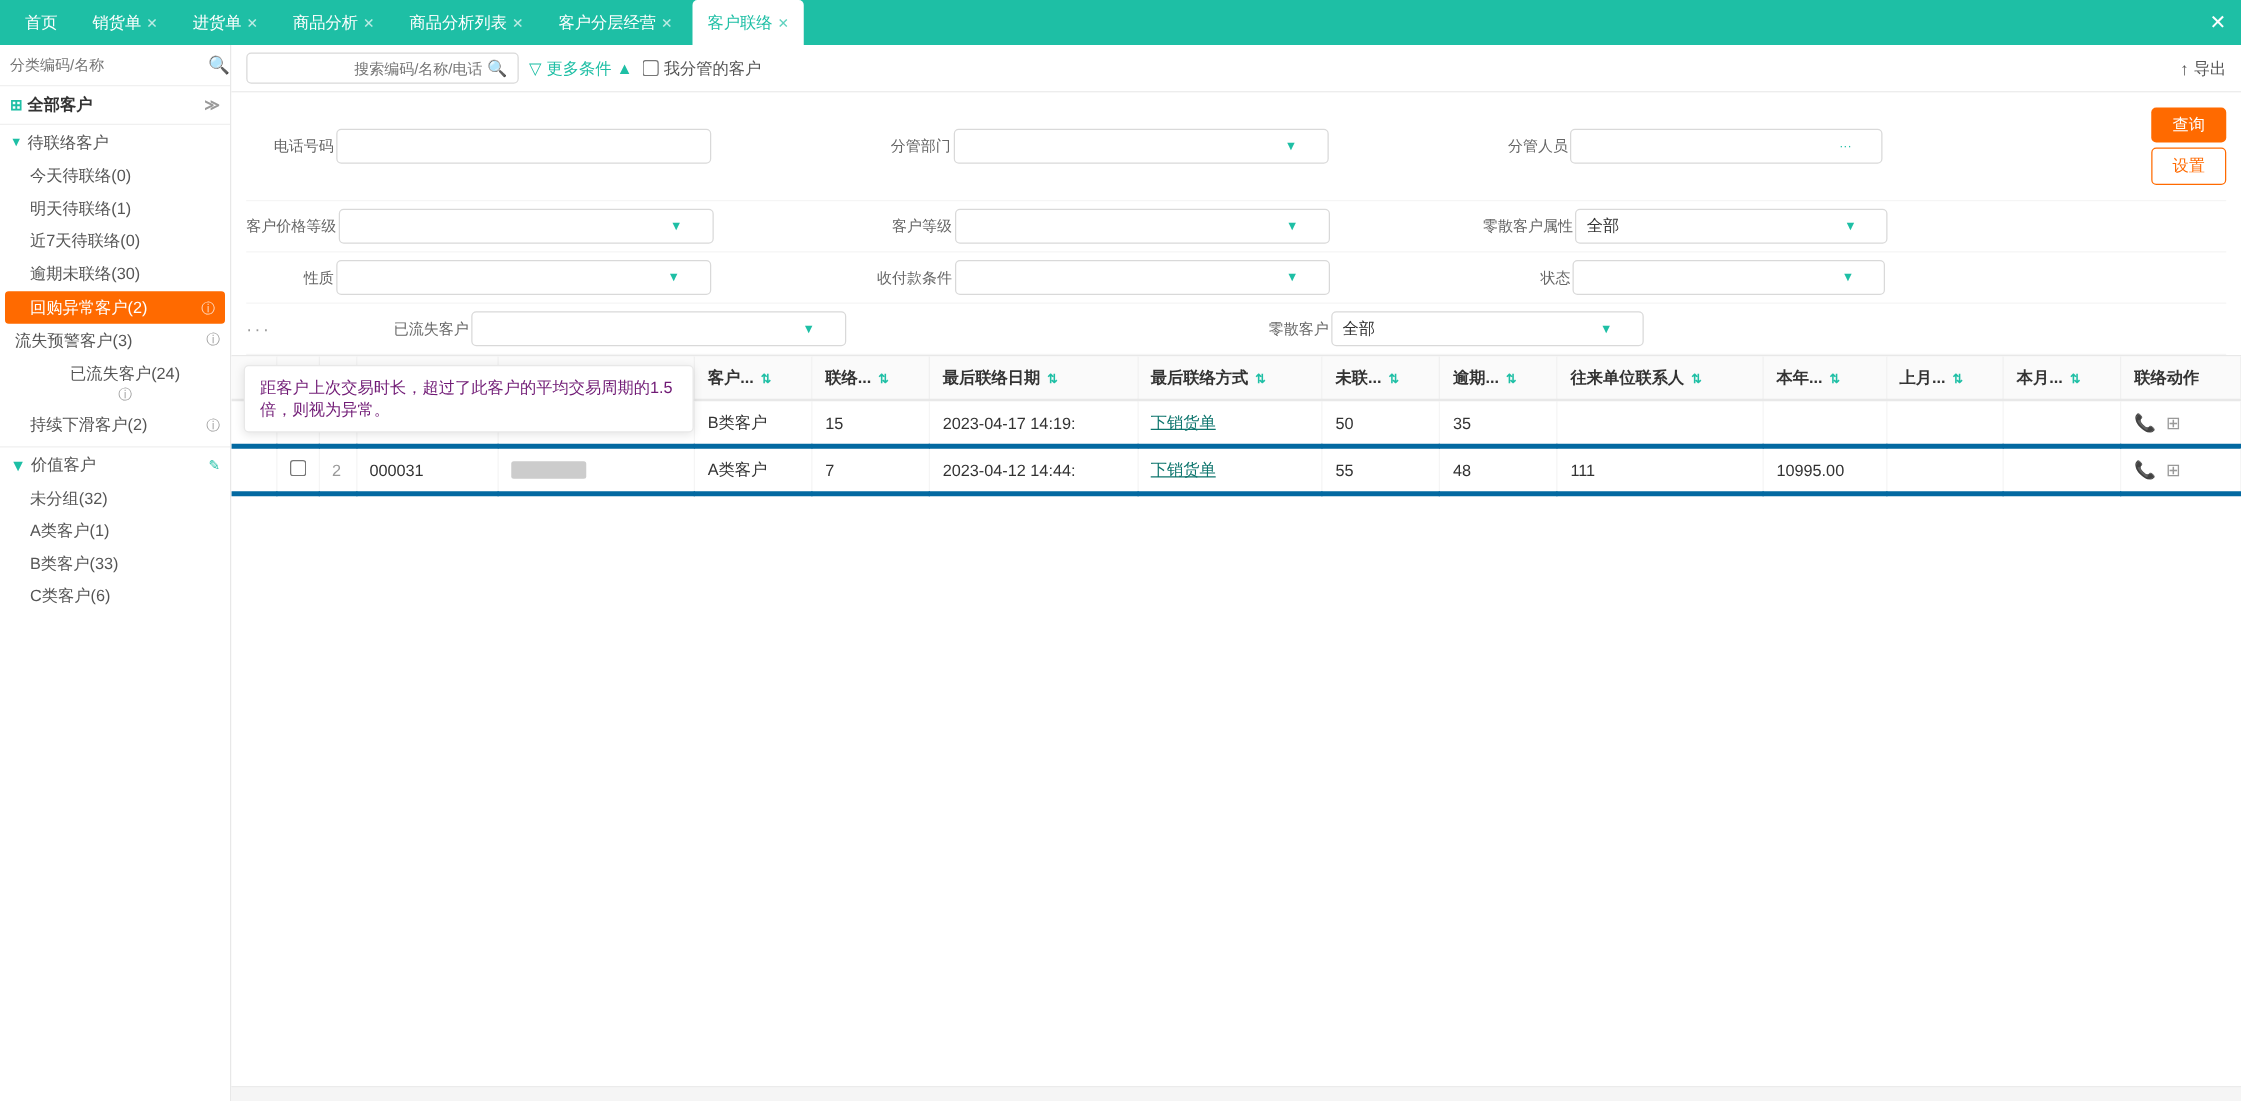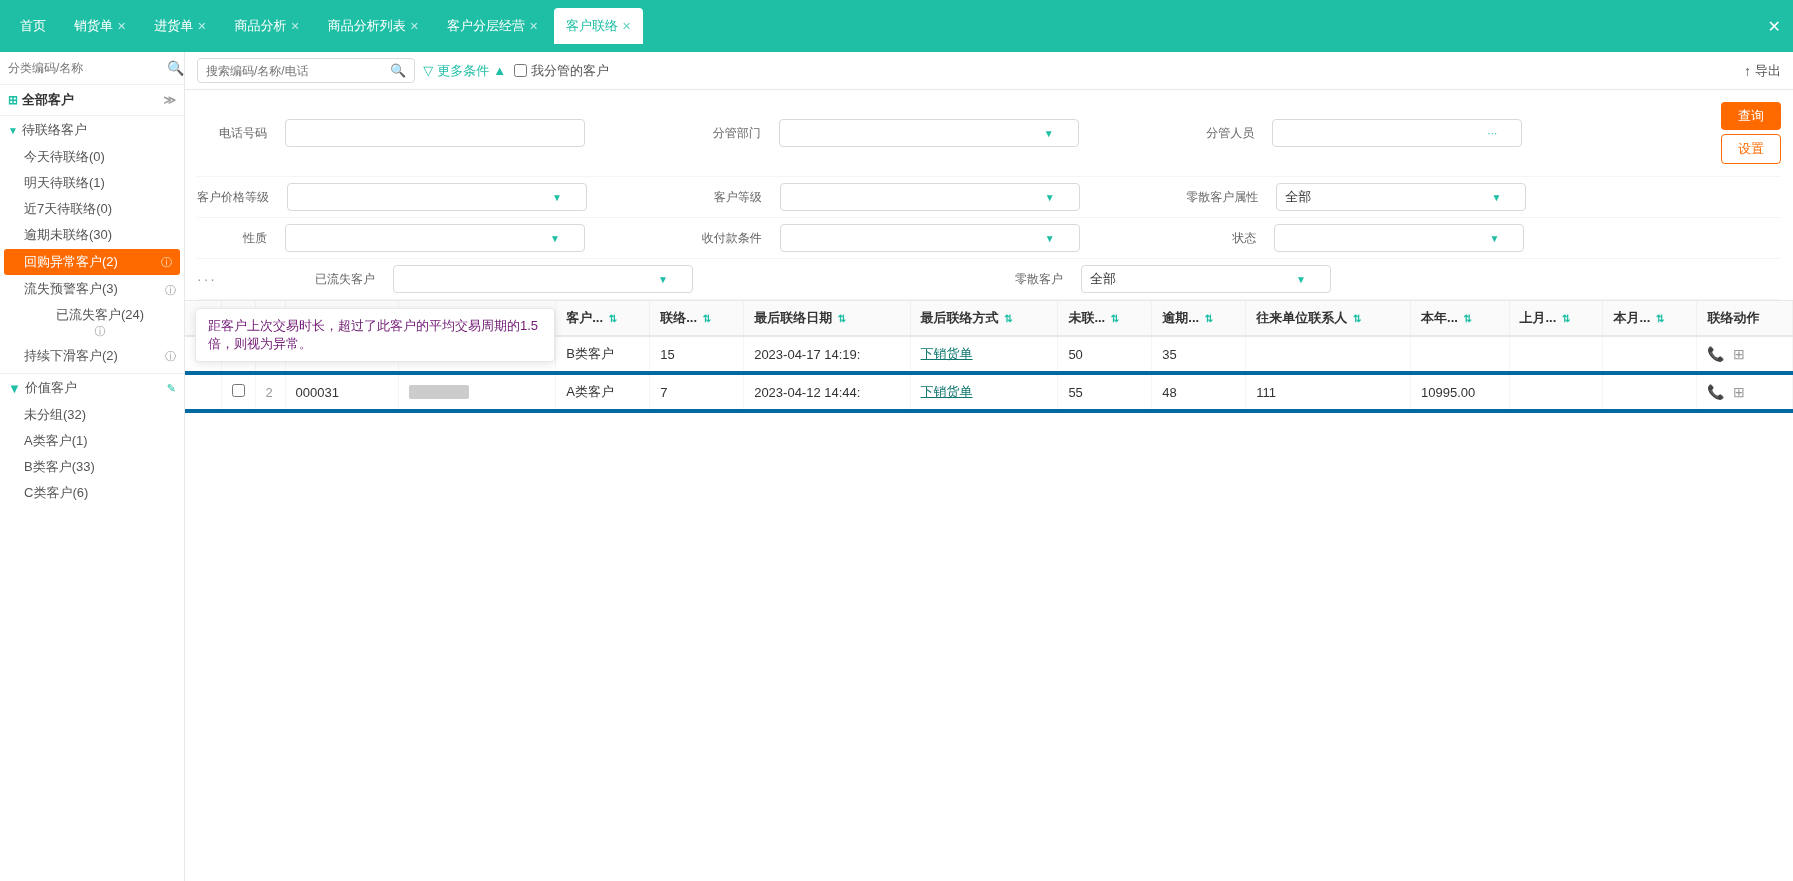--- a/index.html
+++ b/index.html
@@ -1,21 +1,21 @@
 <!DOCTYPE html>
 <html><head>
   <meta charset="utf-8">
   <style>
     * { box-sizing: border-box; margin: 0; padding: 0; font-family: 'Microsoft YaHei', Arial, sans-serif; font-size: 13px; }
     body { background: #f5f5f5; overflow: hidden; width: 1793px; height: 881px; }
 
     
     .top-nav {
       background: #1ebfa5;
-      height: 52px;
+      height: 36px;
       display: flex;
       align-items: center;
       padding: 0 8px;
       color: white;
       gap: 4px;
       position: relative;
     }
     .nav-tab {
       padding: 4px 12px;
       border-radius: 4px 4px 0 0;
@@ -171,21 +171,21 @@
       display: flex;
       align-items: center;
       padding: 6px 0;
       gap: 8px;
       border-bottom: 1px solid #f5f5f5;
     }
     .filter-row:last-child { border-bottom: none; }
     .filter-field {
       display: flex;
       align-items: center;
-      gap: 18px;
+      gap: 2px;
       flex: 1;
       min-width: 0;
     }
     .filter-label {
       color: #666; font-size: 12px; white-space: nowrap; min-width: 70px; text-align: right;
     }
     .filter-select {
       flex: 1;
       border: 1px solid #d9d9d9;
       border-radius: 4px;
@@ -420,21 +420,21 @@
       <span>近7天待联络(0)</span>
     </div>
     <div class="sidebar-item">
       <span>逾期未联络(30)</span>
     </div>
 
     <div class="sidebar-item active-item" style="display:flex;align-items:center;justify-content:space-between;padding-right:8px;">
       <span>回购异常客户(2)</span>
       <span style="color:white;font-size:11px;opacity:0.8;">ⓘ</span>
     </div>
-    <div class="sidebar-item" style="display:flex;align-items:flex-end;justify-content:space-between;padding-right:8px;">
+    <div class="sidebar-item" style="display:flex;align-items:flex-start;justify-content:space-between;padding-right:8px;padding-left:12px;">
       <span>流失预警客户(3)</span>
       <span style="color:#999;font-size:11px;">ⓘ</span>
     </div>
     <div class="sidebar-item" style="display:flex;align-items:center;justify-content:space-between;padding-right:8px;flex-direction:column;">
       <span>已流失客户(24)</span>
       <span style="color:#999;font-size:11px;">ⓘ</span>
     </div>
     <div class="sidebar-item" style="display:flex;align-items:center;justify-content:space-between;padding-right:8px;">
       <span>持续下滑客户(2)</span>
       <span style="color:#999;font-size:11px;">ⓘ</span>
@@ -456,21 +456,21 @@
     </div>
     <div class="sidebar-item">
       <span>C类客户(6)</span>
     </div>
   </div>
 
   <div class="content-area">
 
     <div class="filter-bar">
       <div class="search-input-wrapper">
-        <input type="text" style="width: 180px;" placeholder="搜索编码/名称/电话">
+        <input type="text" style="width: 180px; text-align: right;" placeholder="搜索编码/名称/电话">
         <span style="color:#1ebfa5;">🔍</span>
       </div>
       <div class="more-conditions">
         <span>▽</span>
         <span>更多条件</span>
         <span>▲</span>
       </div>
       <div class="my-customer-cb">
         <input type="checkbox" style="">
         <span>我分管的客户</span>

